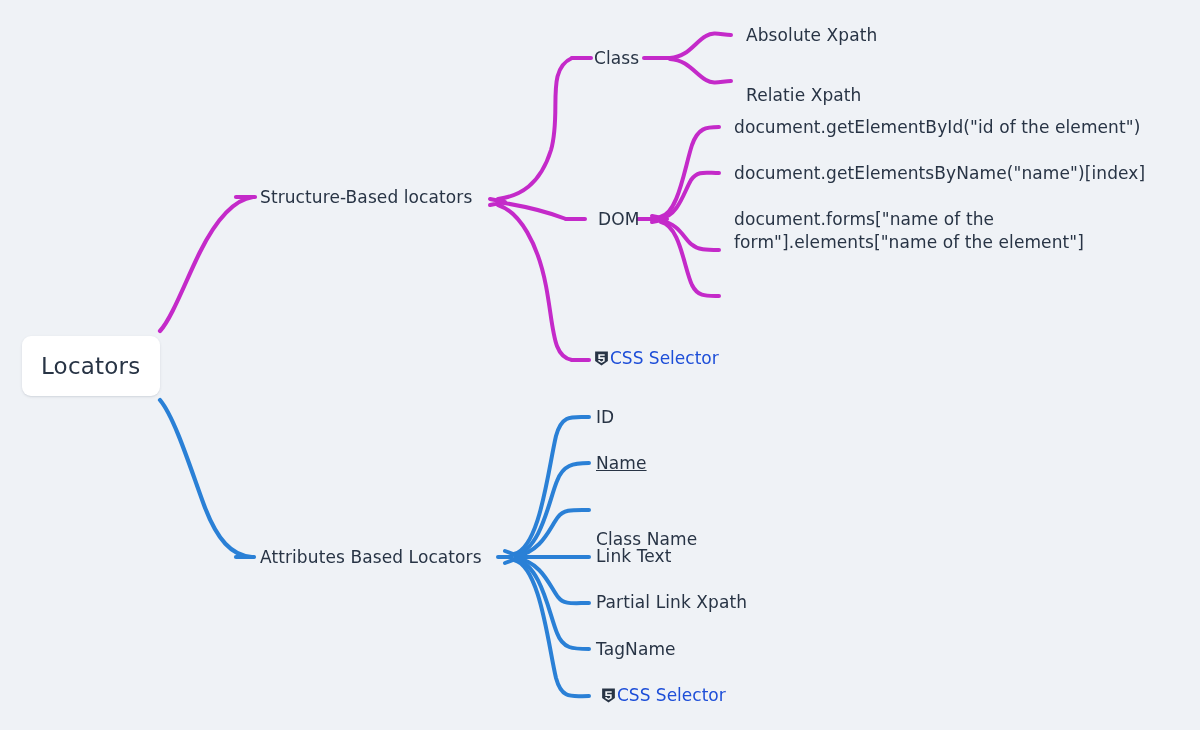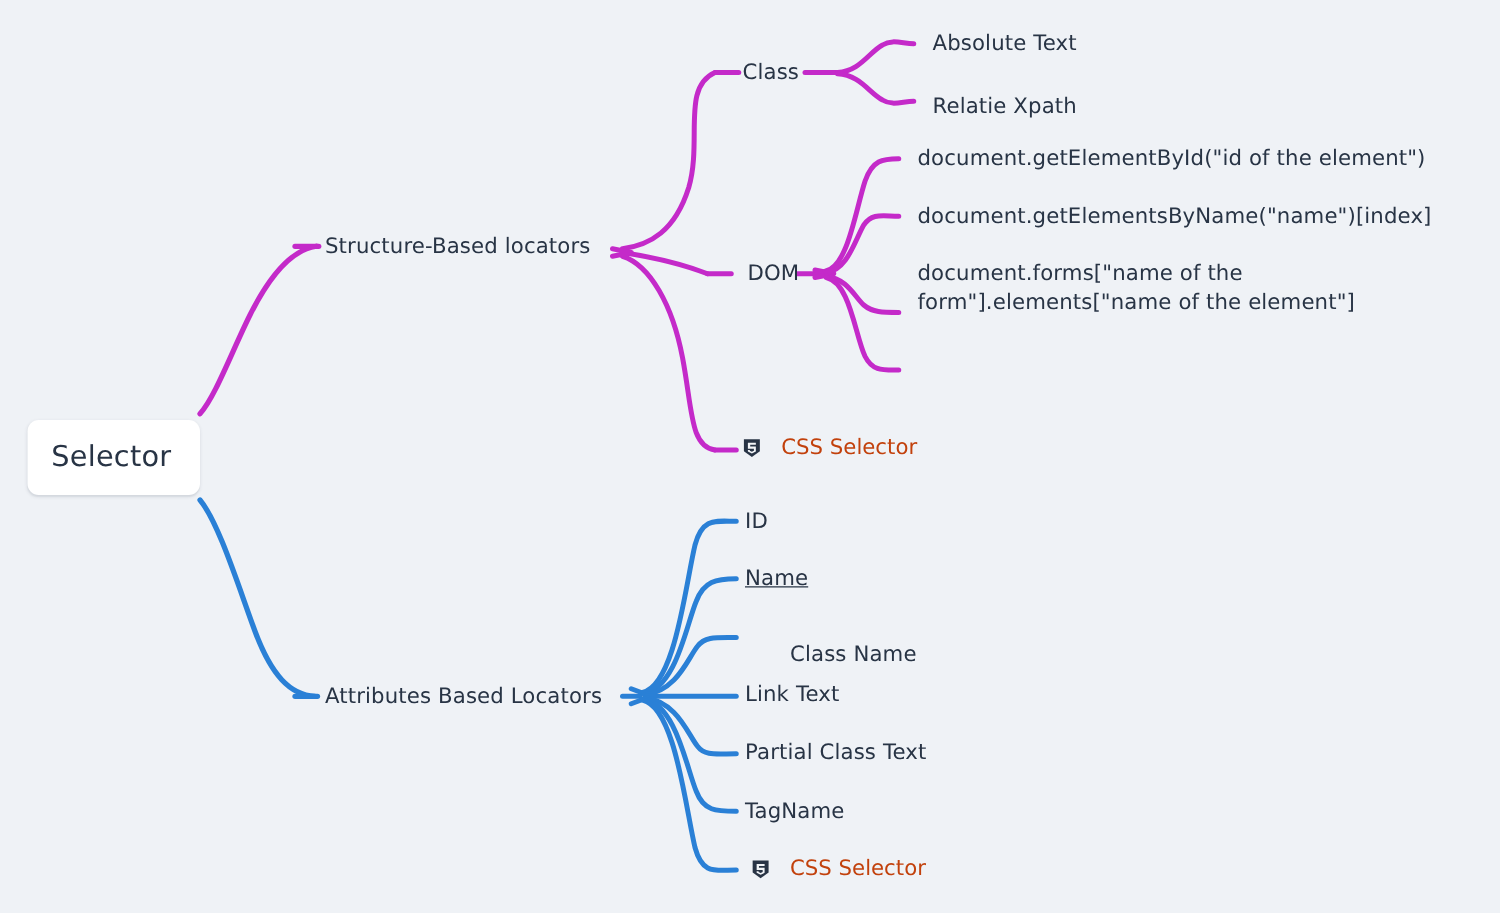--- a/index.html
+++ b/index.html
@@ -58,23 +58,23 @@
   .level1-label {
     font-size: 17px;
   }
   .css-row {
     position: absolute;
     display: flex;
     align-items: center;
     white-space: nowrap;
   }
   .css-row .css-text {
-    color: #c2410c;
+    color: #1d4ed8;
     font-size: 17px;
-    margin-left: 15px;
+    margin-left: 0;
   }
   .shield-icon {
     display: inline-block;
     width: 17px;
     height: 17px;
     flex: 0 0 auto;
   }
 </style>
 </head>
 <body>
@@ -119,61 +119,61 @@
       <path d="M515,555 C541,550 549,500 557,481 C563,465 573,463 589,463" stroke="#2a80d6" stroke-width="4"></path>
       <path d="M516,556 C542,552 550,527 558,517 C564,509 573,510 589,510" stroke="#2a80d6" stroke-width="4"></path>
       <path d="M517,557 L589,557" stroke="#2a80d6" stroke-width="4"></path>
       <path d="M516,558 C542,562 550,587 558,597 C564,605 573,603 589,603" stroke="#2a80d6" stroke-width="4"></path>
       <path d="M515,559 C541,564 549,614 557,633 C563,649 573,649 589,649" stroke="#2a80d6" stroke-width="4"></path>
       <path d="M514,560 C540,566 548,644 556,678 C562,700 572,696 589,696" stroke="#2a80d6" stroke-width="4"></path>
     </g>
   </svg>
 
   <div class="root-node">
-    <span class="root-label">Selector</span>
+    <span class="root-label">Locators</span>
   </div>
 
   <div class="node-label level1-label" style="left:260px; top:546px;">Attributes Based Locators</div>
 
   <div class="node-label level1-label" style="left:260px; top:186px;">Structure-Based locators</div>
 
   <div class="node-label" style="left:594px; top:47px;">Class</div>
 
   <div class="node-label" style="left:598px; top:208px;">DOM</div>
 
   <div class="css-row" style="left:593px; top:348px;">
     <span class="shield-icon">
       <svg viewBox="0 0 24 24" width="17" height="17" xmlns="http://www.w3.org/2000/svg">
         <path d="M3 2 h18 v13.5 L12 22 L3 15.5 Z" fill="#283445"></path>
         <path d="M7.5 6 h9 v2.1 h-6.4 v2.2 h6.4 v5.6 l-4.5 2.3 l-4.5 -2.3 v-1.9 h2.2 v0.9 l2.3 1.2 l2.3 -1.2 v-2.3 h-6.8 Z" fill="#f2f5f8"></path>
       </svg>
     </span>
     <span class="css-text">CSS Selector</span>
   </div>
 
-  <div class="node-label" style="left:746px; top:24px;">Absolute Text</div>
+  <div class="node-label" style="left:746px; top:24px;">Absolute Xpath</div>
 
-  <div class="node-label" style="left:746px; top:74px;">Relatie Xpath</div>
+  <div class="node-label" style="left:746px; top:84px;">Relatie Xpath</div>
 
   <div class="node-label" style="left:734px; top:116px;">document.getElementById("id of the element")</div>
 
   <div class="node-label" style="left:734px; top:162px;">document.getElementsByName("name")[index]</div>
 
   <div class="node-label wrap" style="left:734px; top:208px; width:430px;">document.forms["name of the form"].elements["name of the element"]</div>
 
 
   <div class="node-label" style="left:596px; top:406px;">ID</div>
 
   <div class="node-label" style="left:596px; top:452px;text-decoration:underline;">Name</div>
 
-  <div class="node-label" style="left:596px; top:513px;margin-left:36px;">Class Name</div>
+  <div class="node-label" style="left:596px; top:528px;">Class Name</div>
 
   <div class="node-label" style="left:596px; top:545px;">Link Text</div>
 
-  <div class="node-label" style="left:596px; top:591px;">Partial Class Text</div>
+  <div class="node-label" style="left:596px; top:591px;">Partial Link Xpath</div>
 
   <div class="node-label" style="left:596px; top:638px;text-align:center;">TagName</div>
 
   <div class="css-row" style="left:600px; top:685px;">
     <span class="shield-icon">
       <svg viewBox="0 0 24 24" width="17" height="17" xmlns="http://www.w3.org/2000/svg">
         <path d="M3 2 h18 v13.5 L12 22 L3 15.5 Z" fill="#283445"></path>
         <path d="M7.5 6 h9 v2.1 h-6.4 v2.2 h6.4 v5.6 l-4.5 2.3 l-4.5 -2.3 v-1.9 h2.2 v0.9 l2.3 1.2 l2.3 -1.2 v-2.3 h-6.8 Z" fill="#f2f5f8"></path>
       </svg>
     </span>

